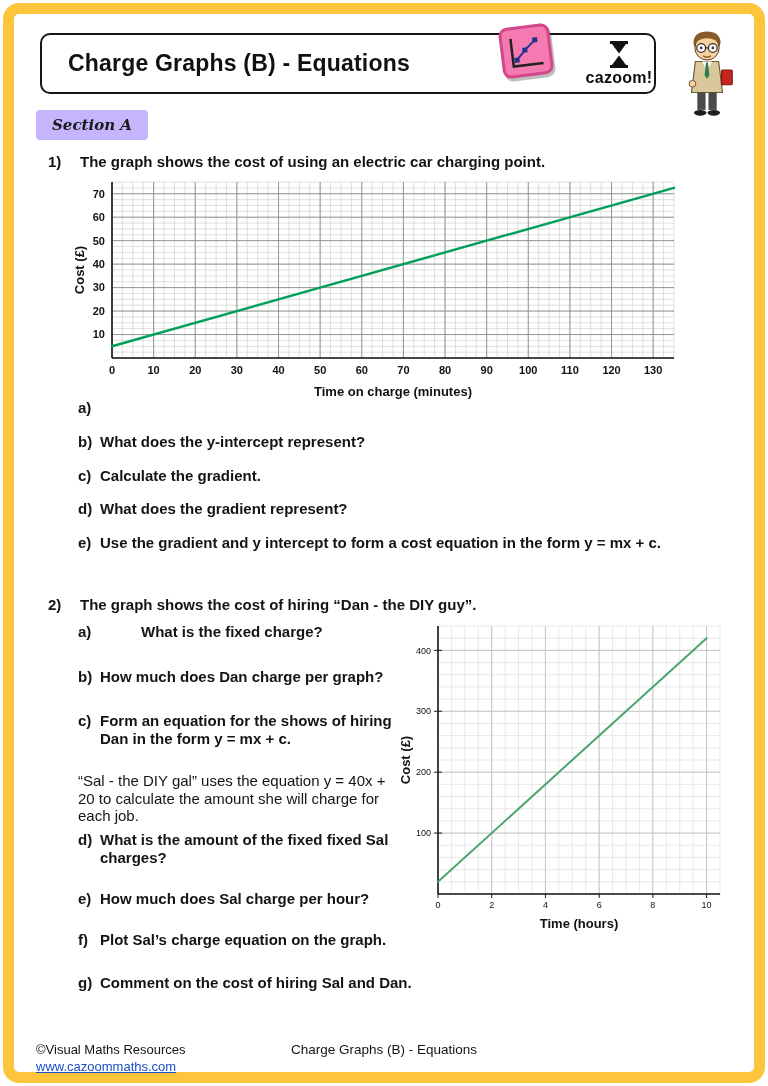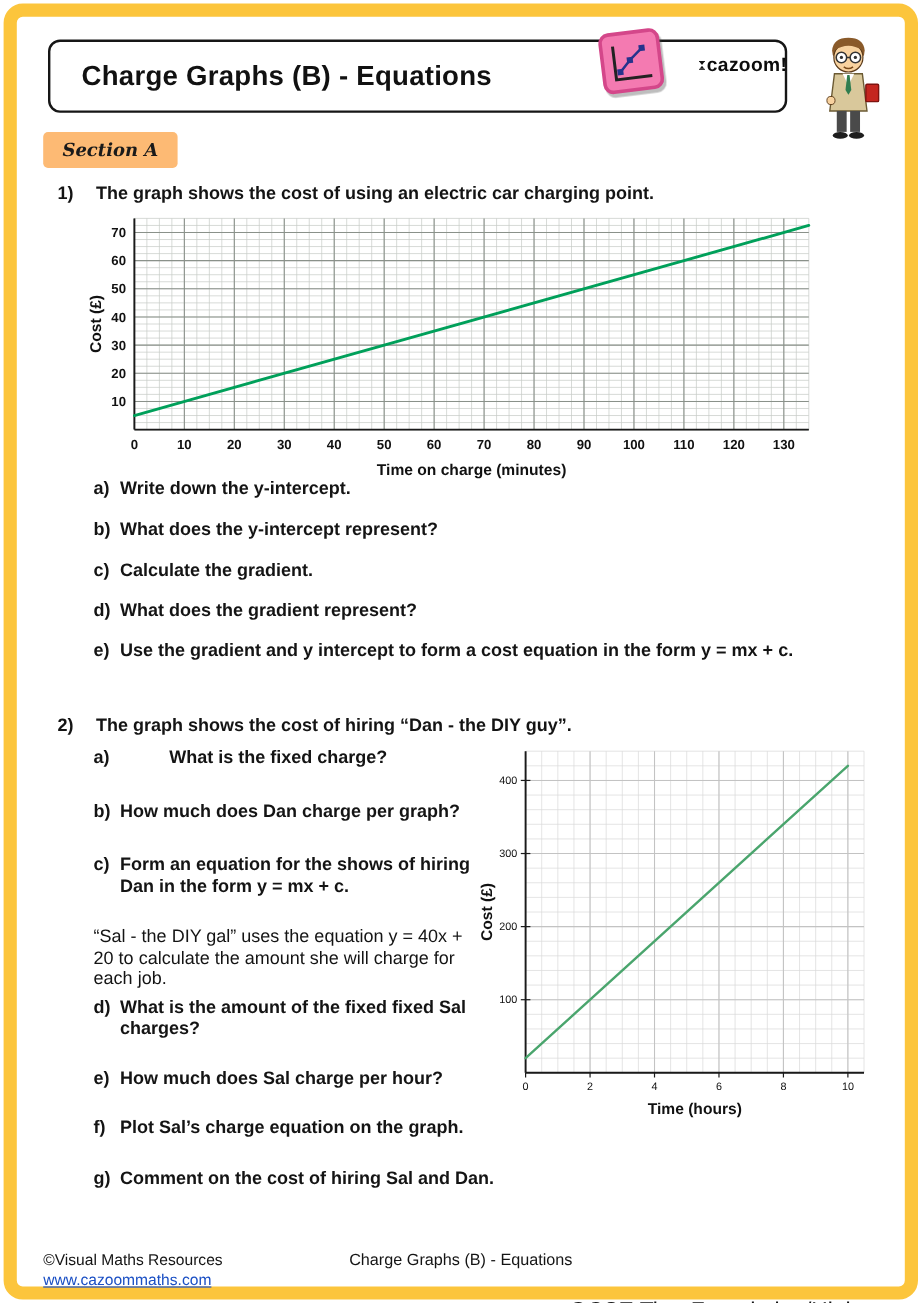--- a/index.html
+++ b/index.html
@@ -19,26 +19,26 @@
     pointer-events:none;
   }
   .title-box {
     left:40px; top:33px; width:616px; height:61px;
     border:2.5px solid #161616; border-radius:10px;
     background:#fff;
     display:flex; align-items:center; padding-left:26px;
   }
   .title { font-size:23px; font-weight:bold; letter-spacing:.2px; color:#111; }
   .chart-icon { left:495px; top:20px; filter:drop-shadow(2px 3px 0 rgba(70,70,70,.35)); }
-  .logo { left:582px; top:41px; width:74px; display:flex; flex-direction:row; align-items:center; gap:1px; }
+  .logo { left:582px; top:41px; width:74px; display:flex; flex-direction:column; align-items:center; gap:1px; }
   .logo-word { font-size:16px; font-weight:bold; color:#0c0c0c; letter-spacing:.3px; }
   .teacher { right:30px; top:26px; }
   .section-badge {
     left:36px; top:110px;
-    background:#fdba74; border-radius:4px;
+    background:#c4b5fd; border-radius:4px;
     padding:6px 16px;
     font-family:"DejaVu Serif", serif;
     font-style:italic; font-weight:bold; font-size:15px; color:#1a1a1a;
   }
   .qrow { position:absolute; display:flex; }
   .qnum { font-weight:bold; font-size:15px; width:32px; flex:none; }
   .qtext { font-weight:bold; font-size:15px; line-height:1.18; }
   .part { position:absolute; display:flex; }
   .plabel { font-weight:bold; font-size:15px; width:22px; flex:none; }
   .ptext { font-weight:bold; font-size:15px; line-height:1.18; }
@@ -242,21 +242,20 @@
     <text font-family="&quot;Liberation Sans&quot;, sans-serif" fill="#111" x="43" y="72.51666666666667" text-anchor="end" font-size="11" font-weight="bold">50</text>
     <text font-family="&quot;Liberation Sans&quot;, sans-serif" fill="#111" x="43" y="49.04999999999999" text-anchor="end" font-size="11" font-weight="bold">60</text>
     <text font-family="&quot;Liberation Sans&quot;, sans-serif" fill="#111" x="43" y="25.58333333333332" text-anchor="end" font-size="11" font-weight="bold">70</text>
     <text font-family="&quot;Liberation Sans&quot;, sans-serif" fill="#111" x="331" y="224" text-anchor="middle" font-size="13" font-weight="bold">Time on charge (minutes)</text>
     <text font-family="&quot;Liberation Sans&quot;, sans-serif" fill="#111" x="22" y="98" text-anchor="middle" font-size="13" font-weight="bold" transform="rotate(-90 22 98)">Cost (£)</text>
     <polyline points="50,174.26666666666668 612,15.866666666666674" fill="none" stroke="#00a05a" stroke-width="2.4" stroke-linecap="round"></polyline>
   </svg>
 
 <div class="part" style="left:78px; top:399px;">
   <span class="plabel">a)</span>
-  <span class="ptext">Write down the y-intercept.</span>
 </div>
 <div class="part" style="left:78px; top:433px;">
   <span class="plabel">b)</span>
   <span class="ptext">What does the y-intercept represent?</span>
 </div>
 <div class="part" style="left:78px; top:467px;">
   <span class="plabel">c)</span>
   <span class="ptext">Calculate the gradient.</span>
 </div>
 <div class="part" style="left:78px; top:500px;">

